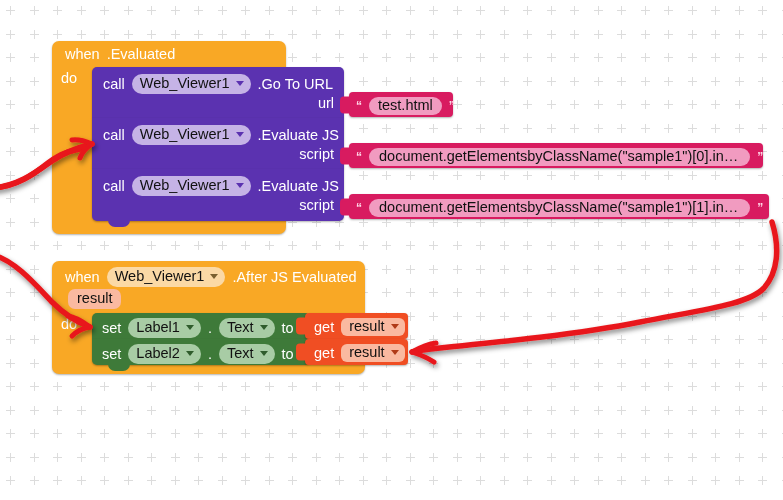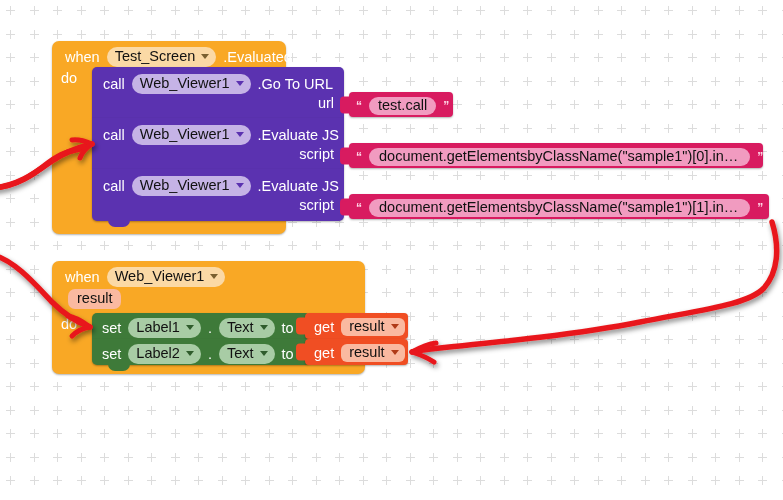--- a/index.html
+++ b/index.html
@@ -921,24 +921,20 @@
       <i class="plus" style="left:758.0px;top:499.5px"></i>
       <i class="plus" style="left:781.5px;top:499.5px"></i>
     </div>
 
   <div class="blk event-block" style="left:52px; top:41px; width:234px; height:193px; border-radius:7px 7px 7px 7px;">
   </div>
 
   <div class="blk" style="left:52px; top:41px; width:240px; height:26px;">
     <div class="row" style="padding:6px 0 0 13px;">
       <span class="blk-label">when</span>
-      <span class="field orange-f">
-        <span>Test_Screen</span>
-        <span class="caret"></span>
-      </span>
       <span class="blk-label">.Evaluated</span>
     </div>
   </div>
 
   <div class="blk" style="left:61px; top:71px; width:34px; height:20px;">
     <span class="blk-label">do</span>
   </div>
 
   <div class="blk call-block" style="left:92px; top:67px; width:252px; height:51px; border-radius:5px 5px 0 0;">
     <div class="row" style="padding:7px 0 0 11px;">
@@ -952,21 +948,21 @@
     <div style="position:absolute; right:10px; top:29px;">
       <span class="blk-label">url</span>
     </div>
   </div>
 
   <div class="blk text-block" style="left:349px; top:92px; width:104px; height:25px;">
     <span class="plug" style="background:#D81B60;"></span>
     <div class="row" style="padding:5px 0 0 7px;">
       <span class="quote">“</span>
       <span class="field pink-f" style="padding:1px 9px 2px 9px;">
-        <span>test.call</span>
+        <span>test.html</span>
       </span>
       <span class="quote">”</span>
     </div>
   </div>
 
   <div class="blk call-block" style="left:92px; top:118px; width:252px; height:51px; border-radius:0;">
     <div class="row" style="padding:7px 0 0 11px;">
       <span class="blk-label">call</span>
       <span class="field purple-f">
         <span>Web_Viewer1</span>
@@ -1018,20 +1014,21 @@
   <div class="blk event-block" style="left:52px; top:261px; width:313px; height:113px; border-radius:7px;">
   </div>
 
   <div class="blk" style="left:52px; top:261px; width:320px; height:26px;">
     <div class="row" style="padding:6px 0 0 13px;">
       <span class="blk-label">when</span>
       <span class="field orange-f">
         <span>Web_Viewer1</span>
         <span class="caret"></span>
       </span>
+      <span class="blk-label">.After JS Evaluated</span>
     </div>
   </div>
 
   <div class="blk" style="left:68px; top:289px; width:55px; height:20px;">
     <span class="field salmon-f" style="padding:2px 9px 3px 9px; border-radius:7px;">
       <span>result</span>
     </span>
   </div>
 
   <div class="blk" style="left:61px; top:317px; width:34px; height:20px;">

